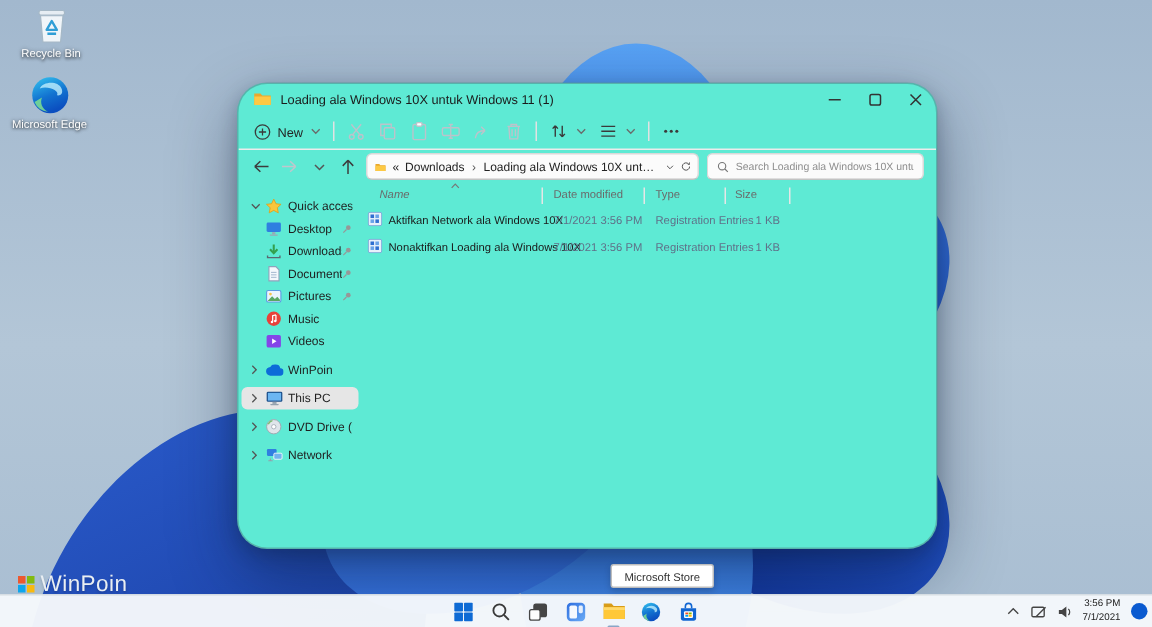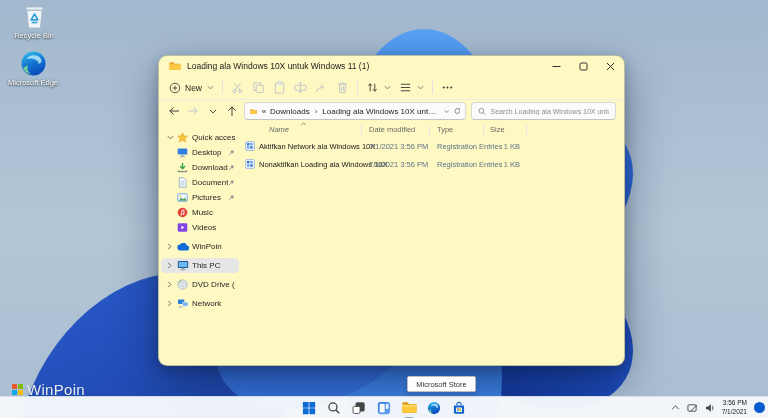--- a/index.html
+++ b/index.html
@@ -17,21 +17,21 @@
             text-shadow:0 1px 2px rgba(0,0,0,.65), 0 0 3px rgba(0,0,0,.4); }
 
   
   #watermark { position:absolute; left:12px; top:381px; display:flex; align-items:center; gap:4px; }
   #watermark .wm-logo { display:grid; grid-template-columns:5px 5px; grid-template-rows:5px 5px; gap:1px; opacity:.92; }
   #watermark .wm-logo i { display:block; }
   #watermark .wm-text { font-size:15px; color:#e9eef2; letter-spacing:.3px; text-shadow:0 1px 2px rgba(0,0,0,.18); }
 
   
   #win { position:absolute; left:158px; top:55px; width:467px; height:311px;
-         background:#fef9c3; border-radius:9px; border:1px solid rgba(70,80,95,.35);
+         background:#5eead4; border-radius:20px; border:1px solid rgba(70,80,95,.35);
          box-shadow:0 18px 45px rgba(10,25,50,.42), 0 4px 12px rgba(10,25,50,.25); overflow:hidden; }
 
   .titlebar { height:20px; display:flex; align-items:center; padding-left:10px; }
   .titlebar .t-label { font-size:8.5px; color:#1a1a1a; margin-left:6px; flex:1; white-space:nowrap; overflow:hidden; }
   .winbtns { display:flex; height:100%; }
   .winbtn { width:27px; height:100%; display:flex; align-items:center; justify-content:center; color:#333; }
 
   .toolbar { height:24px; display:flex; align-items:center; padding:0 10px; gap:8px; border-bottom:1px solid #ececec; }
   .tbtn { display:flex; align-items:center; gap:4px; color:#3a3a3a; }
   .tbtn.disabled { color:#bcc3ca; }
@@ -479,21 +479,21 @@
               <rect x="6" y="4.5" width="6" height="4.4" rx="0.8" fill="#71b3ee" stroke="#fff" stroke-width="0.6"></rect>
               <path d="M3.5 8.3 v1.6 M2 10 h3.2" stroke="#93a1ad" stroke-width="0.9" fill="none"></path>
             </svg>
           </span>
         <span class="side-label">Network</span>
       </div>
     </div>
 
     <div class="filepane">
       <div class="cols">
-        <span class="colhead" style="left:28px;font-style:italic;">Name</span>
+        <span class="colhead" style="left:12px;font-style:italic;">Name</span>
         <span class="sortcaret">
             <svg width="7" height="4" viewBox="0 0 8 5">
               <path d="M1 4 L4 1 L7 4" fill="none" stroke="#777" stroke-width="1"></path>
             </svg>
           </span>
         <div class="colsep" style="left:120px;"></div>
         <span class="colhead" style="left:128px;">Date modified</span>
         <div class="colsep" style="left:188px;"></div>
         <span class="colhead" style="left:196px;">Type</span>
         <div class="colsep" style="left:242px;"></div>

